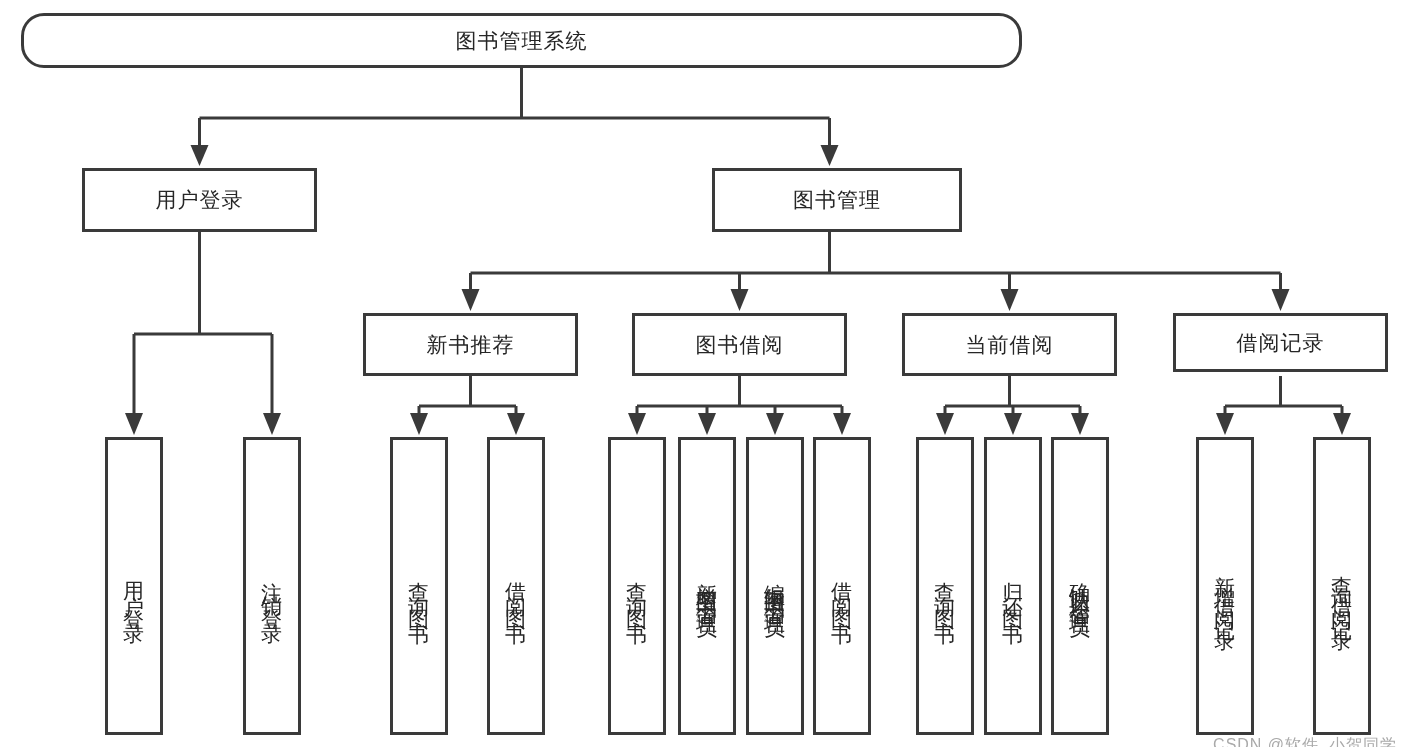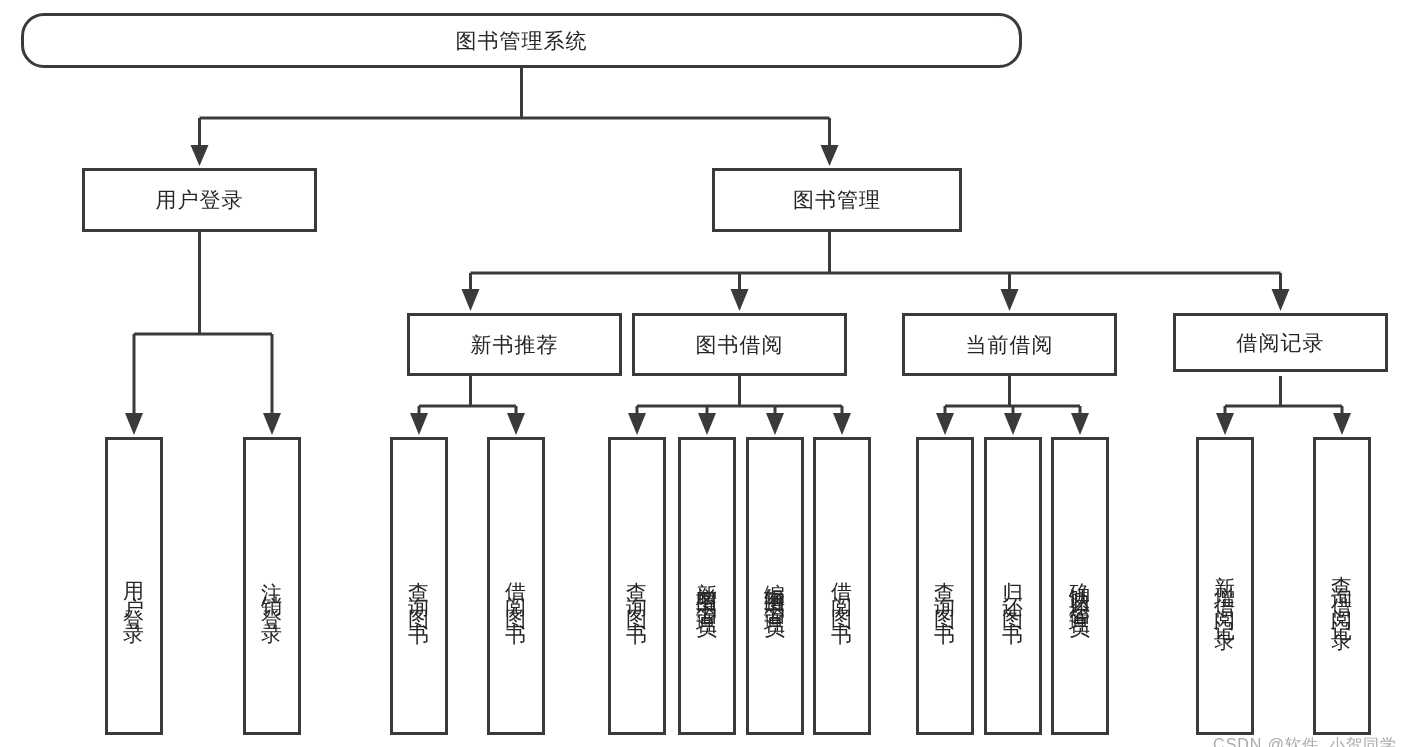--- a/index.html
+++ b/index.html
@@ -30,21 +30,21 @@
     line-height:1;
     font-size:21px;
   }
   .t4 span{letter-spacing:14px;margin-bottom:-14px;}
   .t6 span{letter-spacing:11px;margin-bottom:-11px;}
   .t9 span{letter-spacing:5px;margin-bottom:-5px;}
   
   .n-root{left:21px;top:13px;width:1001px;height:55px;border-radius:23px;}
   .n-l2-0{left:82px;top:168px;width:235px;height:64px;}
   .n-l2-1{left:712px;top:168px;width:250px;height:64px;}
-  .n-l3-0{left:363px;top:313px;width:215px;height:63px;margin-left:44px;}
+  .n-l3-0{left:363px;top:313px;width:215px;height:63px;}
   .n-l3-1{left:632px;top:313px;width:215px;height:63px;}
   .n-l3-2{left:902px;top:313px;width:215px;height:63px;}
   .n-l3-3{left:1173px;top:313px;width:215px;height:59px;}
   .leaf{top:437px;width:58px;height:298px;}
   .x0{left:105px}.x1{left:243px}.x2{left:390px}.x3{left:487px}.x4{left:608px}
   .x5{left:678px}.x6{left:746px}.x7{left:813px}.x8{left:916px}.x9{left:984px}
   .x10{left:1051px}.x11{left:1196px}.x12{left:1313px}
   .watermark{
     position:absolute;
     right:8px;top:735px;

